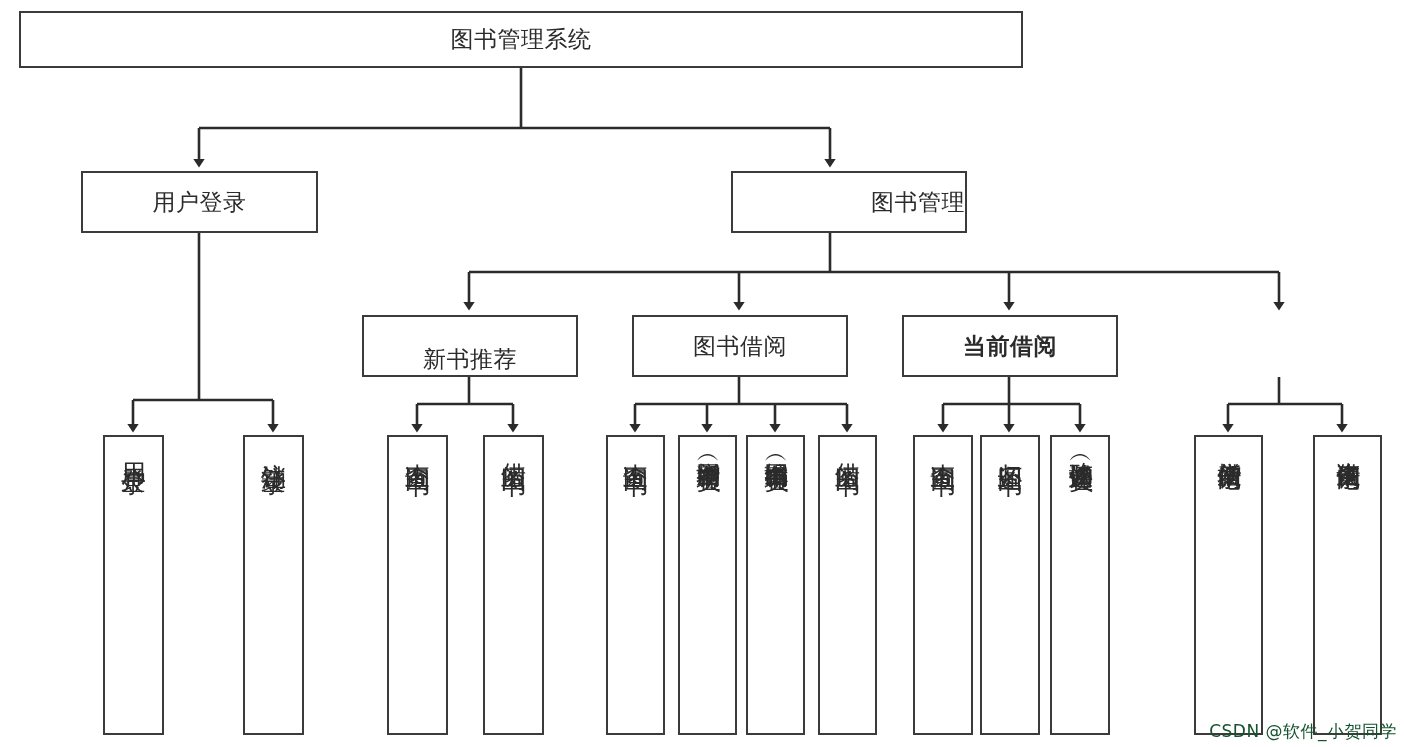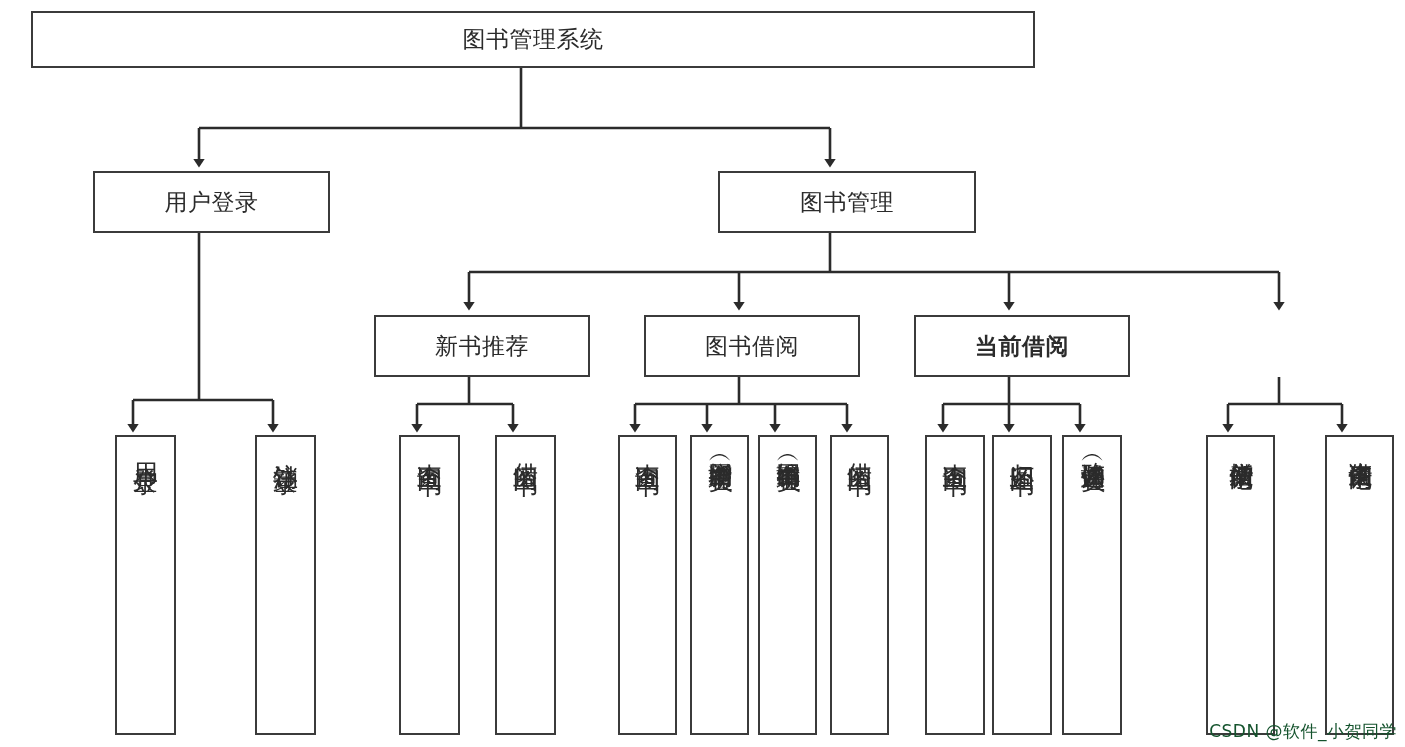--- a/index.html
+++ b/index.html
@@ -27,21 +27,20 @@
   }
   .node {
     position: absolute;
     box-sizing: border-box;
     border: 2.5px solid #3b3b3b;
     background: #ffffff;
     display: flex;
     align-items: center;
     justify-content: center;
     color: #2b2b2b;
-    margin-left: 12px;
   }
   .node.horiz {
     font-size: 23px;
     letter-spacing: 0.5px;
   }
   .node.vert {
     align-items: flex-start;
     justify-content: center;
     padding-top: 6px;
   }
@@ -127,25 +126,25 @@
   </svg>
 
   <div class="node horiz" style="left:19px; top:11px; width:1004px; height:57px;">
     <span>图书管理系统</span>
   </div>
 
   <div class="node horiz" style="left:81px; top:171px; width:237px; height:62px;">
     <span>用户登录</span>
   </div>
 
-  <div class="node horiz" style="left:706px; top:171px; width:258px; height:62px;">
+  <div class="node horiz" style="left:731px; top:171px; width:236px; height:62px;justify-content:flex-end;">
     <span>图书管理</span>
   </div>
 
-  <div class="node horiz" style="left:362px; top:315px; width:216px; height:62px;">
+  <div class="node horiz" style="left:362px; top:315px; width:216px; height:62px;align-items:flex-end;">
     <span>新书推荐</span>
   </div>
 
   <div class="node horiz" style="left:632px; top:315px; width:216px; height:62px;">
     <span>图书借阅</span>
   </div>
 
   <div class="node horiz" style="left:902px; top:315px; width:216px; height:62px;font-weight:bold;">
     <span>当前借阅</span>
   </div>

